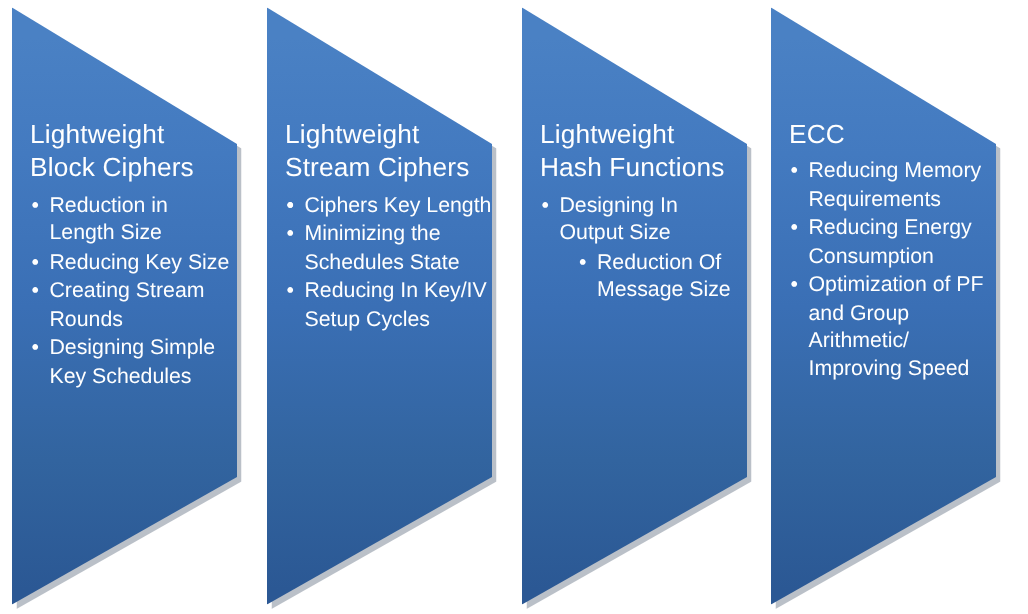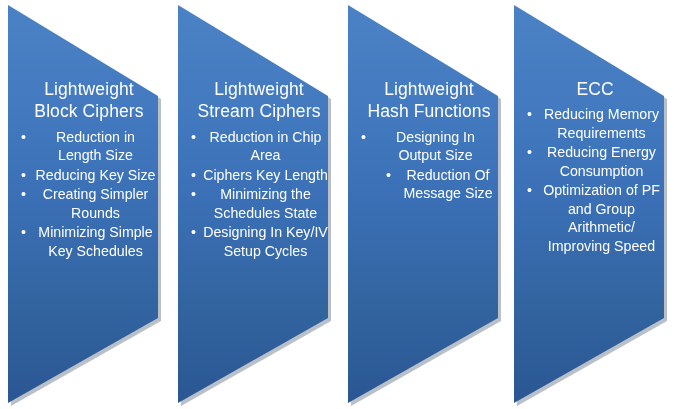--- a/index.html
+++ b/index.html
@@ -12,21 +12,20 @@
     width: 685px;
     height: 409px;
     font-family: "Liberation Sans", sans-serif;
     overflow: hidden;
   }
   #stage {
     position: relative;
     width: 685px;
     height: 409px;
     background: #ffffff;
-    text-align: center;
   }
 
   
   .chevron {
     position: absolute;
     top: 0;
     width: 166px;
     height: 409px;
   }
   .chevron-shape {
@@ -109,37 +108,37 @@
 
   <div class="chevron" id="chevron-0">
     <div class="chevron-shadow"></div>
     <div class="chevron-shape"></div>
     <div class="chevron-content">
       <div class="chevron-title">Lightweight
 Block Ciphers</div>
       <ul class="bullets">
         <li><span class="dot">•</span><span>Reduction in Length Size</span></li>
         <li><span class="dot">•</span><span>Reducing Key Size</span></li>
-        <li><span class="dot">•</span><span>Creating Simpler Rounds</span></li>
-        <li><span class="dot">•</span><span>Minimizing Simple Key Schedules</span></li>
+        <li><span class="dot">•</span><span>Creating Stream Rounds</span></li>
+        <li><span class="dot">•</span><span>Designing Simple Key Schedules</span></li>
       </ul>
     </div>
   </div>
 
   <div class="chevron" id="chevron-1">
     <div class="chevron-shadow"></div>
     <div class="chevron-shape"></div>
     <div class="chevron-content">
       <div class="chevron-title">Lightweight
 Stream Ciphers</div>
       <ul class="bullets">
-        <li><span class="dot">•</span><span>Reduction in Chip Area</span></li>
+        <li><span class="dot">•</span></li>
         <li><span class="dot">•</span><span>Ciphers Key Length</span></li>
         <li><span class="dot">•</span><span>Minimizing the Schedules State</span></li>
-        <li><span class="dot">•</span><span>Designing In Key/IV Setup Cycles</span></li>
+        <li><span class="dot">•</span><span>Reducing In Key/IV Setup Cycles</span></li>
       </ul>
     </div>
   </div>
 
   <div class="chevron" id="chevron-2">
     <div class="chevron-shadow"></div>
     <div class="chevron-shape"></div>
     <div class="chevron-content">
       <div class="chevron-title">Lightweight
 Hash Functions</div>

